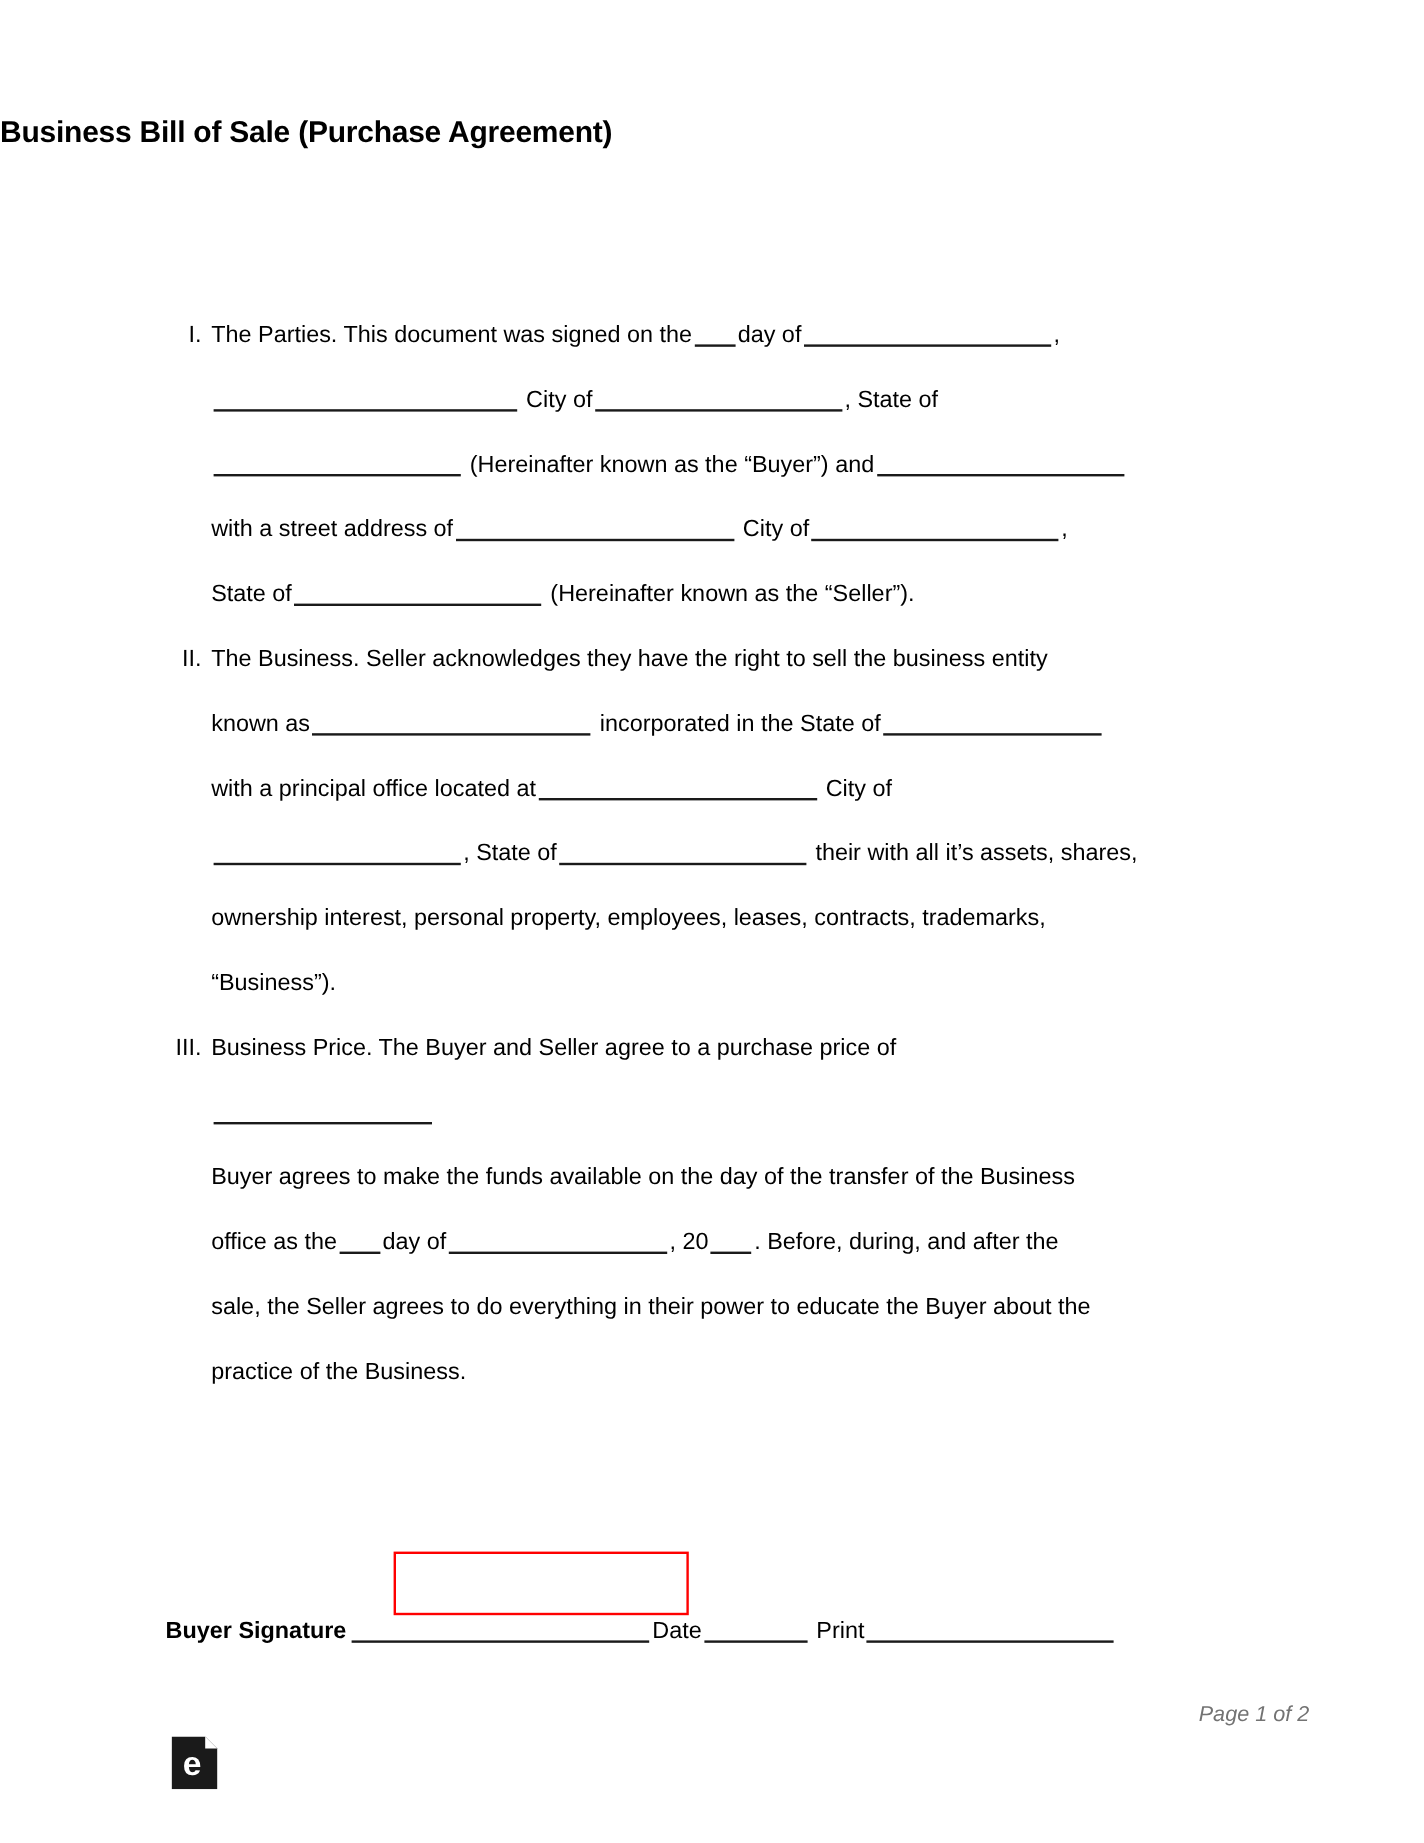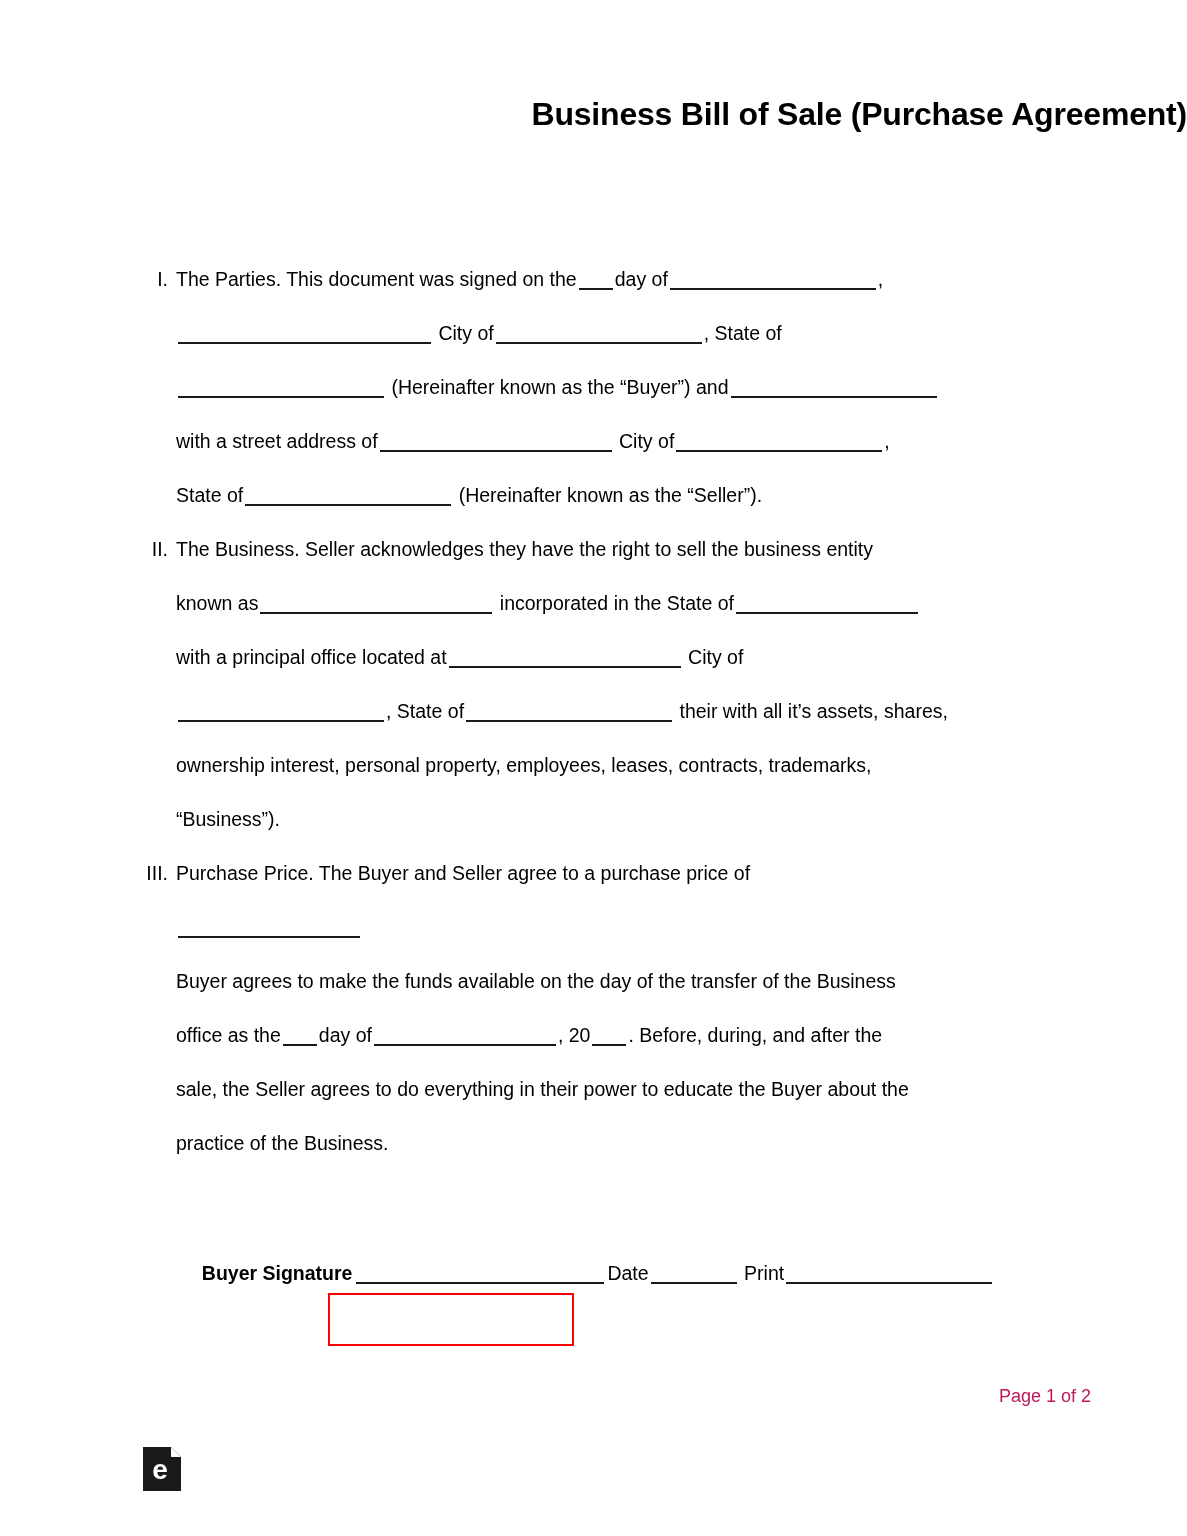--- a/index.html
+++ b/index.html
@@ -21,22 +21,22 @@
     inset: 0;
     background: #ffffff;
   }
 
   
   .doc-title {
     position: absolute;
     top: 96px;
     left: 0;
     width: 1187px;
-    text-align: right;
-    font-size: 32px;
+    text-align: left;
+    font-size: 25px;
     font-weight: bold;
     letter-spacing: -0.2px;
     color: #000;
   }
 
   
   .body-block {
     position: absolute;
     top: 252px;
     left: 138px;
@@ -84,25 +84,24 @@
   .f-sm  { width: 86px; }
   .f-lg  { width: 182px; }
   .f-xl  { width: 206px; }
   .f-2xl { width: 232px; }
   .f-3xl { width: 253px; }
 
   
   .sig-row {
     position: absolute;
     left: 138px;
-    top: 1262px;
+    top: 1348px;
     width: 920px;
     font-size: 19.5px;
     white-space: nowrap;
-    text-align: center;
   }
   .sig-label {
     font-weight: bold;
     font-size: 19.5px;
   }
   .sig-underline {
     display: inline-block;
     border-bottom: 2px solid #1a1a1a;
     width: 248px;
     height: 0;
@@ -117,23 +116,24 @@
     height: 53px;
     border: 2px solid #ff0000;
     background: transparent;
     box-sizing: border-box;
   }
 
   
   .page-number {
     position: absolute;
     right: 96px;
-    top: 1386px;
+    top: 1418px;
     font-size: 18px;
-    color: #be185d;
+    color: #737373;
+    font-style: italic;
   }
 
   .logo {
     position: absolute;
     left: 143px;
     top: 1447px;
     width: 40px;
     height: 44px;
   }
   .logo svg { display: block; }
@@ -178,21 +178,21 @@
 
         <span class="ln">ownership interest, personal property, employees, leases, contracts, trademarks,</span>
         <span class="ln">“Business”).</span>
       </div>
     </div>
 
     <div class="clause">
       <div class="clause-num">III.</div>
       <div class="clause-body">
 
-        <span class="ln"><b class="hd">Purchase Price</b><span>. The Buyer and Seller agree to a purchase price of</span></span>
+        <span class="ln"><b class="hd">Business Price</b><span>. The Buyer and Seller agree to a purchase price of</span></span>
 
         <span class="ln"><span class="fill f-lg"></span>&nbsp;</span>
 
         <span class="ln">Buyer agrees to make the funds available on the day of the transfer of the Business</span>
 
         <span class="ln"><span>office as the</span><span class="fill f-xs"></span><span>day of</span><span class="fill f-lg"></span><span>, 20</span><span class="fill f-xs"></span><span>. Before, during, and after the</span></span>
 
         <span class="ln">sale, the Seller agrees to do everything in their power to educate the Buyer about the</span>
         <span class="ln">practice of the Business.</span>
       </div>

